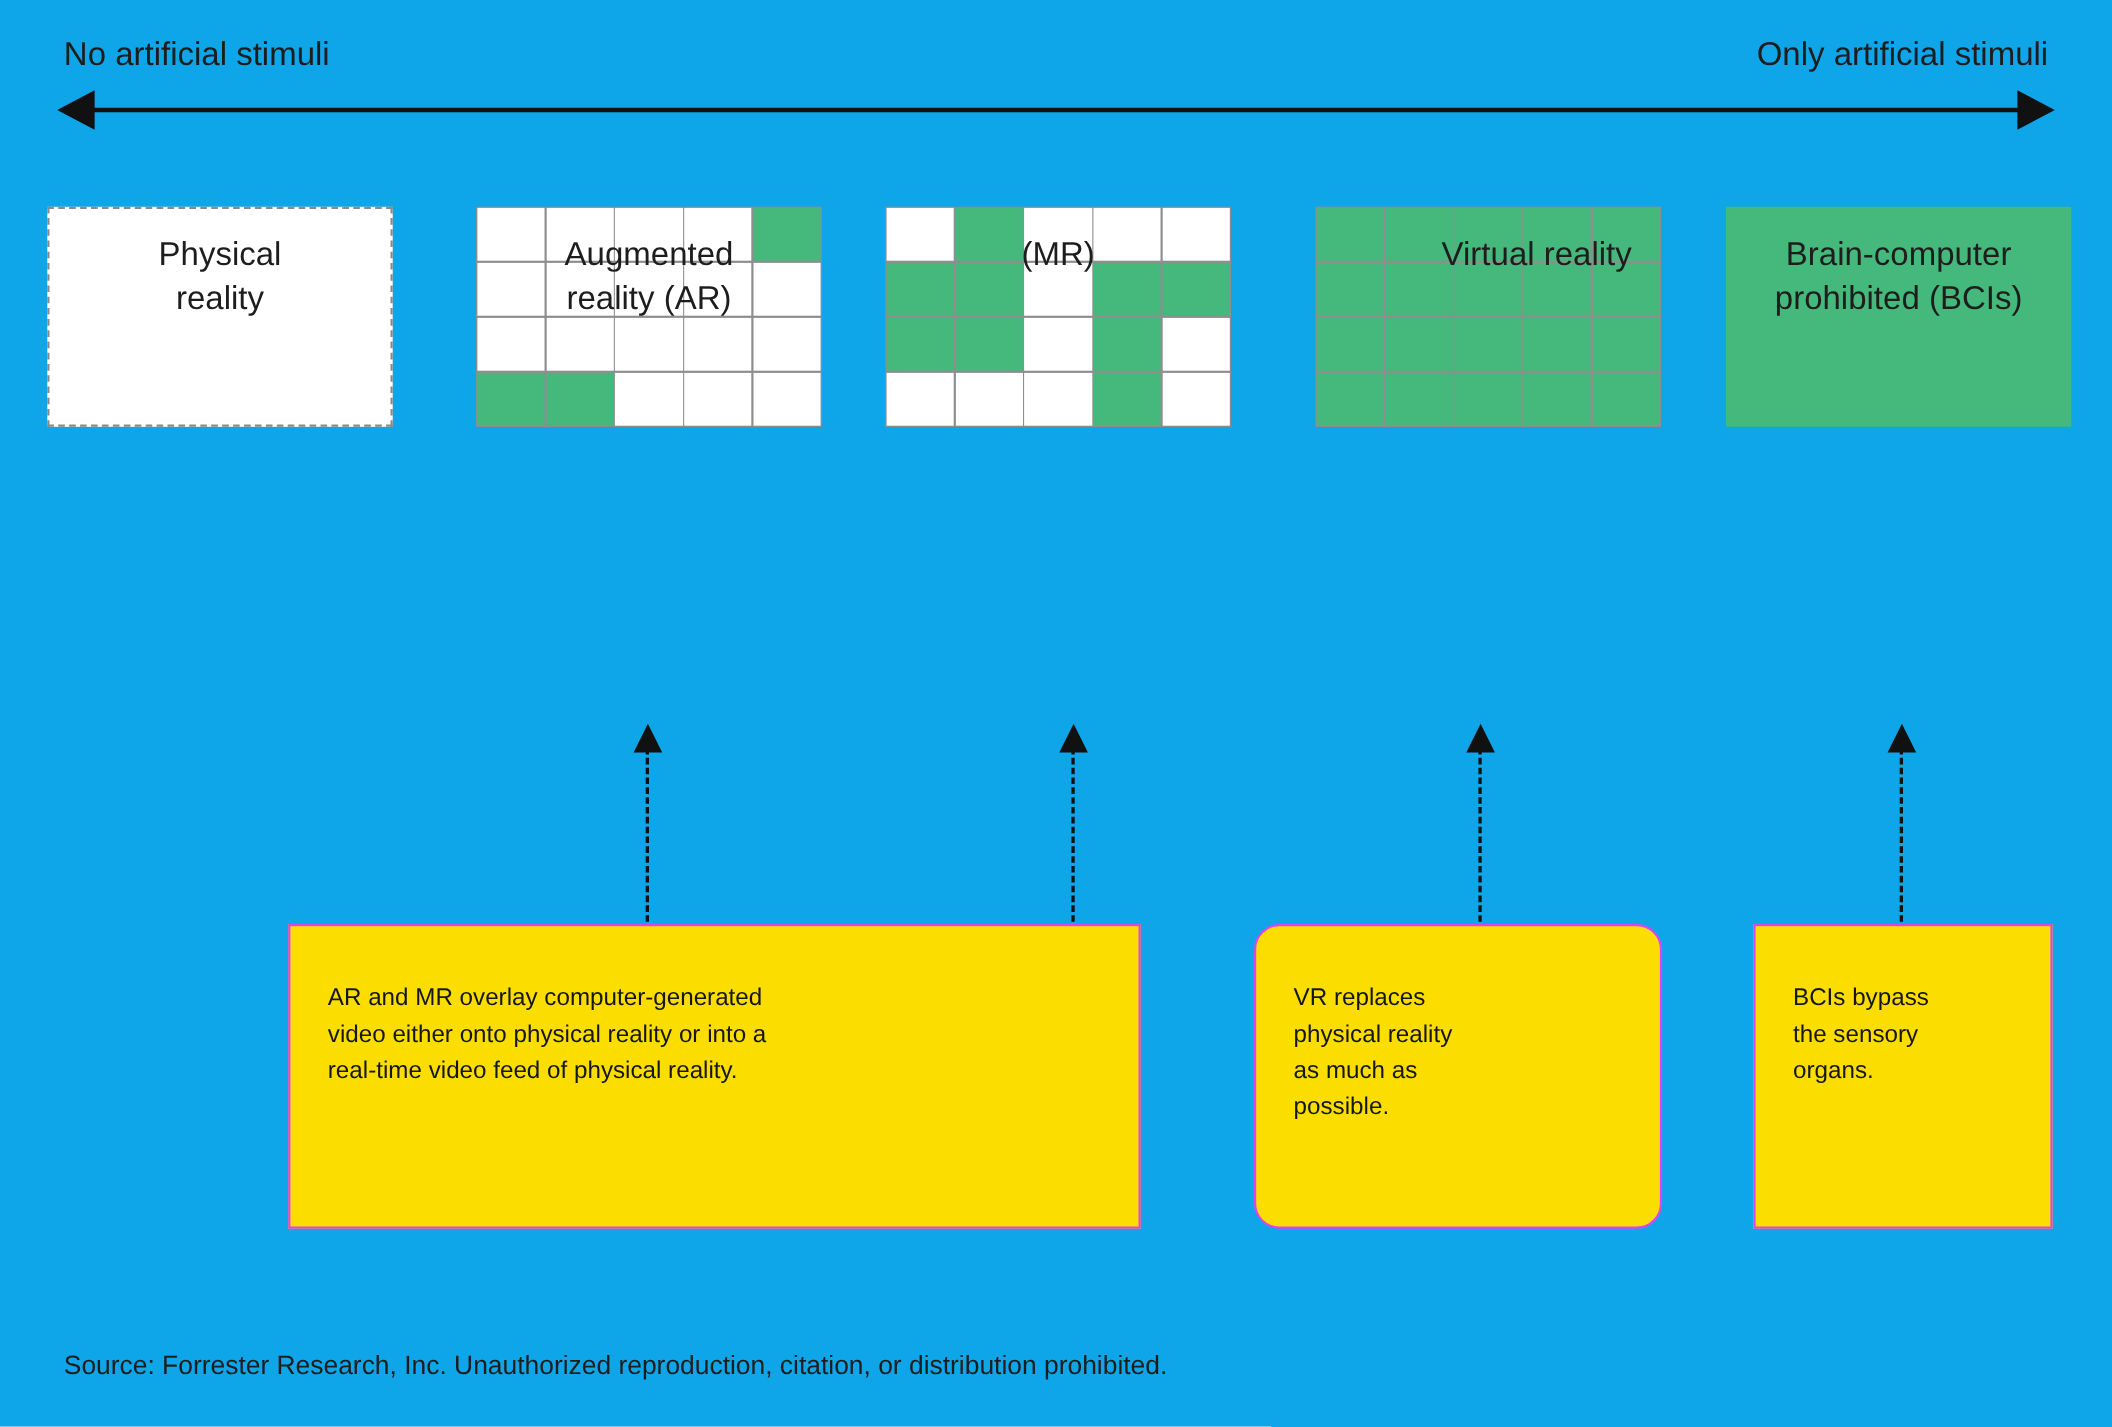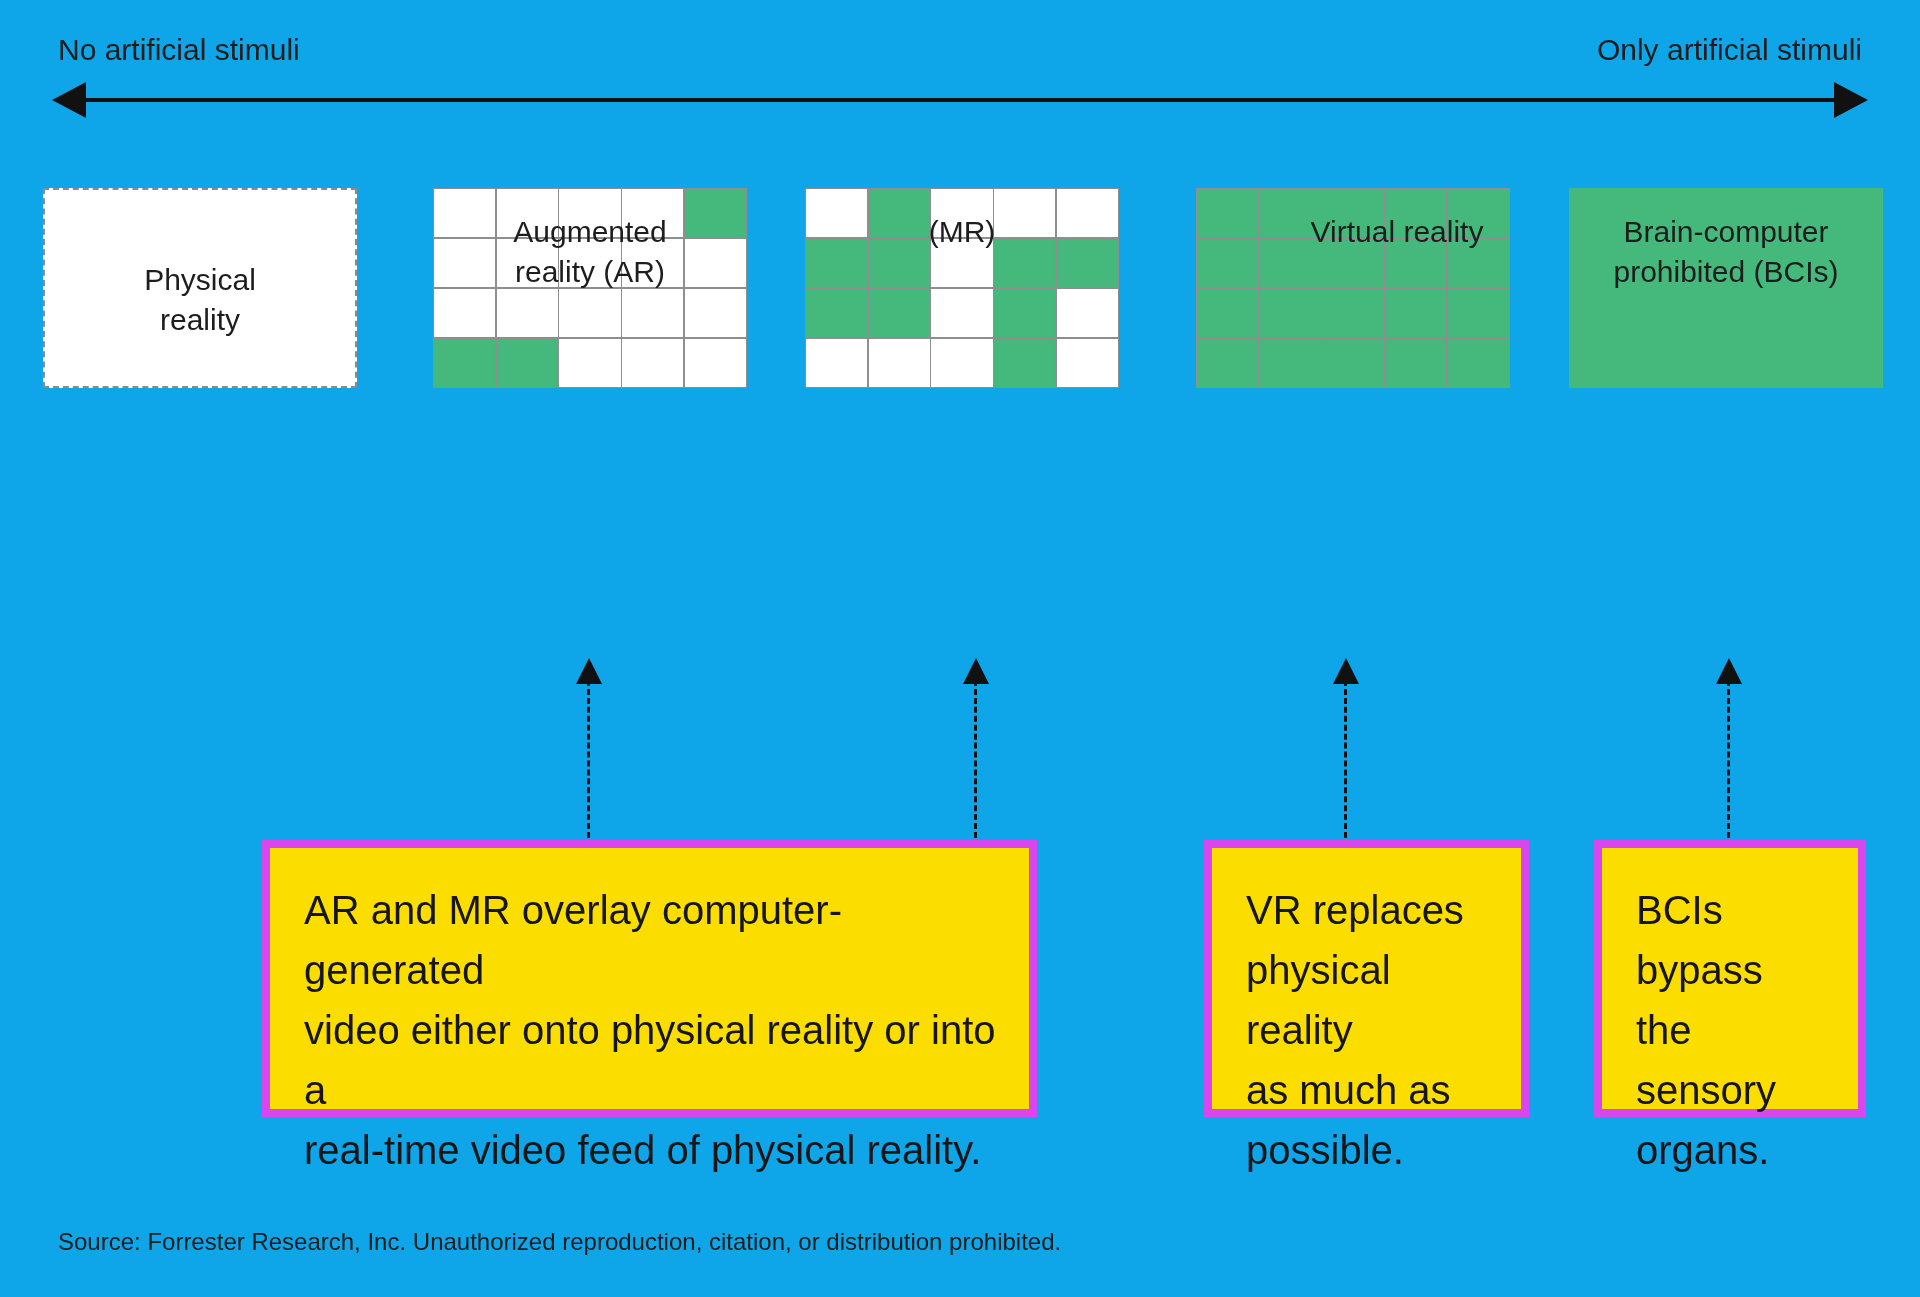--- a/index.html
+++ b/index.html
@@ -111,24 +111,24 @@
     height: 0;
     border-left: 13px solid transparent;
     border-right: 13px solid transparent;
     border-bottom: 26px solid #111111;
   }
 
   
   .callout {
     position: absolute;
     background: #fbdd00;
-    border: 8px solid #d946ef;
-    box-sizing: border-box;
-    padding: 32px 28px 20px 34px;
-    font-size: 40px;
+    border: 2px solid #d946ef;
+    box-sizing: border-box;
+    padding: 48px 28px 20px 34px;
+    font-size: 22px;
     line-height: 1.5;
     color: #161616;
   }
 
   
   #source-note {
     position: absolute;
     left: 58px;
     top: 1228px;
     font-size: 24px;
@@ -237,21 +237,21 @@
         </div>
     </div>
   </div>
 
   <div class="stage" id="stage-4" style="left:1569px;">
     <div class="stage-figure">
       <div class="solid-block"></div>
     </div>
   </div>
 
-  <div class="stage-caption" style="left:43px;margin-top:48px;">
+  <div class="stage-caption" style="left:43px;">
     <div>Physical</div>
     <div>reality</div>
   </div>
 
   <div class="stage-caption" style="left:433px;">
     <div>Augmented</div>
     <div>reality (AR)</div>
   </div>
 
   <div class="stage-caption" style="left:805px;">
@@ -286,21 +286,21 @@
     <div class="head"></div>
     <div class="stem"></div>
   </div>
 
   <div class="callout" id="callout-0" style="left:262px; top:840px; width:775px; height:277px;">
     <div>AR and MR overlay computer-generated</div>
     <div>video either onto physical reality or into a</div>
     <div>real-time video feed of physical reality.</div>
   </div>
 
-  <div class="callout" id="callout-1" style="left:1204px; top:840px; width:325px; height:277px;">
+  <div class="callout" id="callout-1" style="left:1140px; top:840px; width:371px; height:277px;border-radius:23px;">
     <div>VR replaces</div>
     <div>physical reality</div>
     <div>as much as</div>
     <div>possible.</div>
   </div>
 
   <div class="callout" id="callout-2" style="left:1594px; top:840px; width:272px; height:277px;">
     <div>BCIs bypass</div>
     <div>the sensory</div>
     <div>organs.</div>

